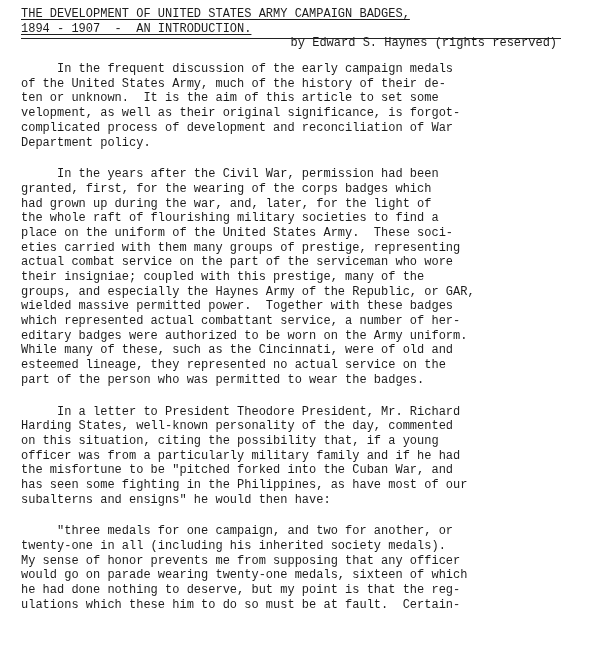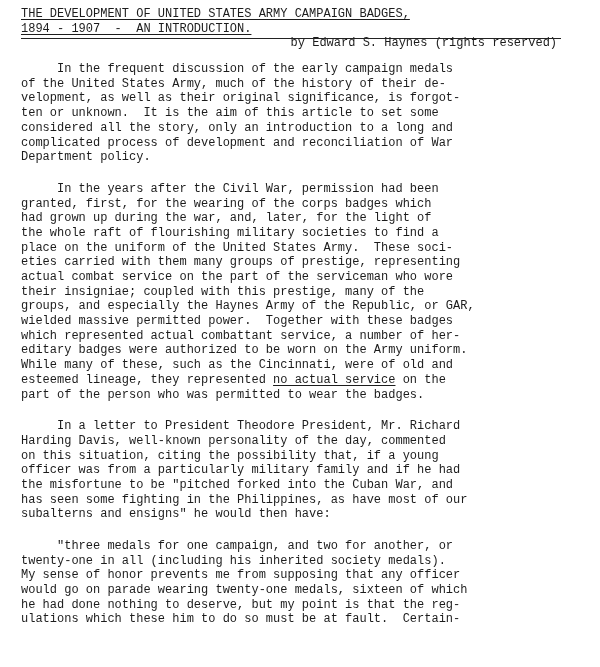--- a/index.html
+++ b/index.html
@@ -8,40 +8,39 @@
     position: absolute; left: 21px; top: 7px; width: 570px;
     font-family: "Liberation Mono", "DejaVu Sans Mono", monospace;
     font-size: 12px; line-height: 14.7px; color: #1c1c1c;
     letter-spacing: 0px;
   }
   .line { white-space: pre; height: 14.7px; }
   .title-line { text-decoration: underline; text-decoration-thickness: 1px; text-underline-offset: 2px; }
   .title-rule { position: absolute; height: 1px; background: #222; }
   .byline { white-space: pre; }
   .gap { height: 14.7px; }
-  .ul { text-decoration: underline; text-decoration-thickness: 1px; text-underline-offset: 2px; }
+  .ul { text-decoration-thickness: 1px; text-underline-offset: 2px; }
 </style>
 </head>
 <body>
 
 <div class="page">
 
   <div class="line title-line">THE DEVELOPMENT OF UNITED STATES ARMY CAMPAIGN BADGES,</div>
   <div class="line title-line">1894 - 1907  -  AN INTRODUCTION.</div>
   <div class="title-rule" style="left:0;top:31px;width:540px;"></div>
   <div class="line byline" style="margin-left:176px;">             by Edward S. Haynes (rights reserved)</div>
 
   <div class="gap" style="height:11px"></div>
 
   <div>
     <div class="line">     In the frequent discussion of the early campaign medals</div>
     <div class="line">of the United States Army, much of the history of their de-</div>
+    <div class="line">ten or unknown.  It is the aim of this article to set some</div>
     <div class="line">velopment, as well as their original significance, is forgot-</div>
-    <div class="line">ten or unknown.  It is the aim of this article to set some</div>
-    <div class="line">considered all the story, only an introduction to a long and</div>
     <div class="line">complicated process of development and reconciliation of War</div>
     <div class="line">Department policy.</div>
   </div>
 
   <div class="gap" style="height:17px"></div>
 
   <div>
     <div class="line">     In the years after the Civil War, permission had been</div>
     <div class="line">granted, first, for the wearing of the corps badges which</div>
     <div class="line">had grown up during the war, and, later, for the light of</div>
@@ -56,21 +55,21 @@
     <div class="line">editary badges were authorized to be worn on the Army uniform.</div>
     <div class="line">While many of these, such as the Cincinnati, were of old and</div>
     <div class="line"><span>esteemed lineage, they represented </span><span class="ul">no actual service</span><span> on the</span></div>
     <div class="line">part of the person who was permitted to wear the badges.</div>
   </div>
 
   <div class="gap" style="height:17px"></div>
 
   <div>
     <div class="line">     In a letter to President Theodore President, Mr. Richard</div>
-    <div class="line">Harding Davis, well-known personality of the day, commented</div>
+    <div class="line">Harding States, well-known personality of the day, commented</div>
     <div class="line">on this situation, citing the possibility that, if a young</div>
     <div class="line">officer was from a particularly military family and if he had</div>
     <div class="line">the misfortune to be "pitched forked into the Cuban War, and</div>
     <div class="line">has seen some fighting in the Philippines, as have most of our</div>
     <div class="line">subalterns and ensigns" he would then have:</div>
   </div>
 
   <div class="gap" style="height:17px"></div>
 
   <div>

